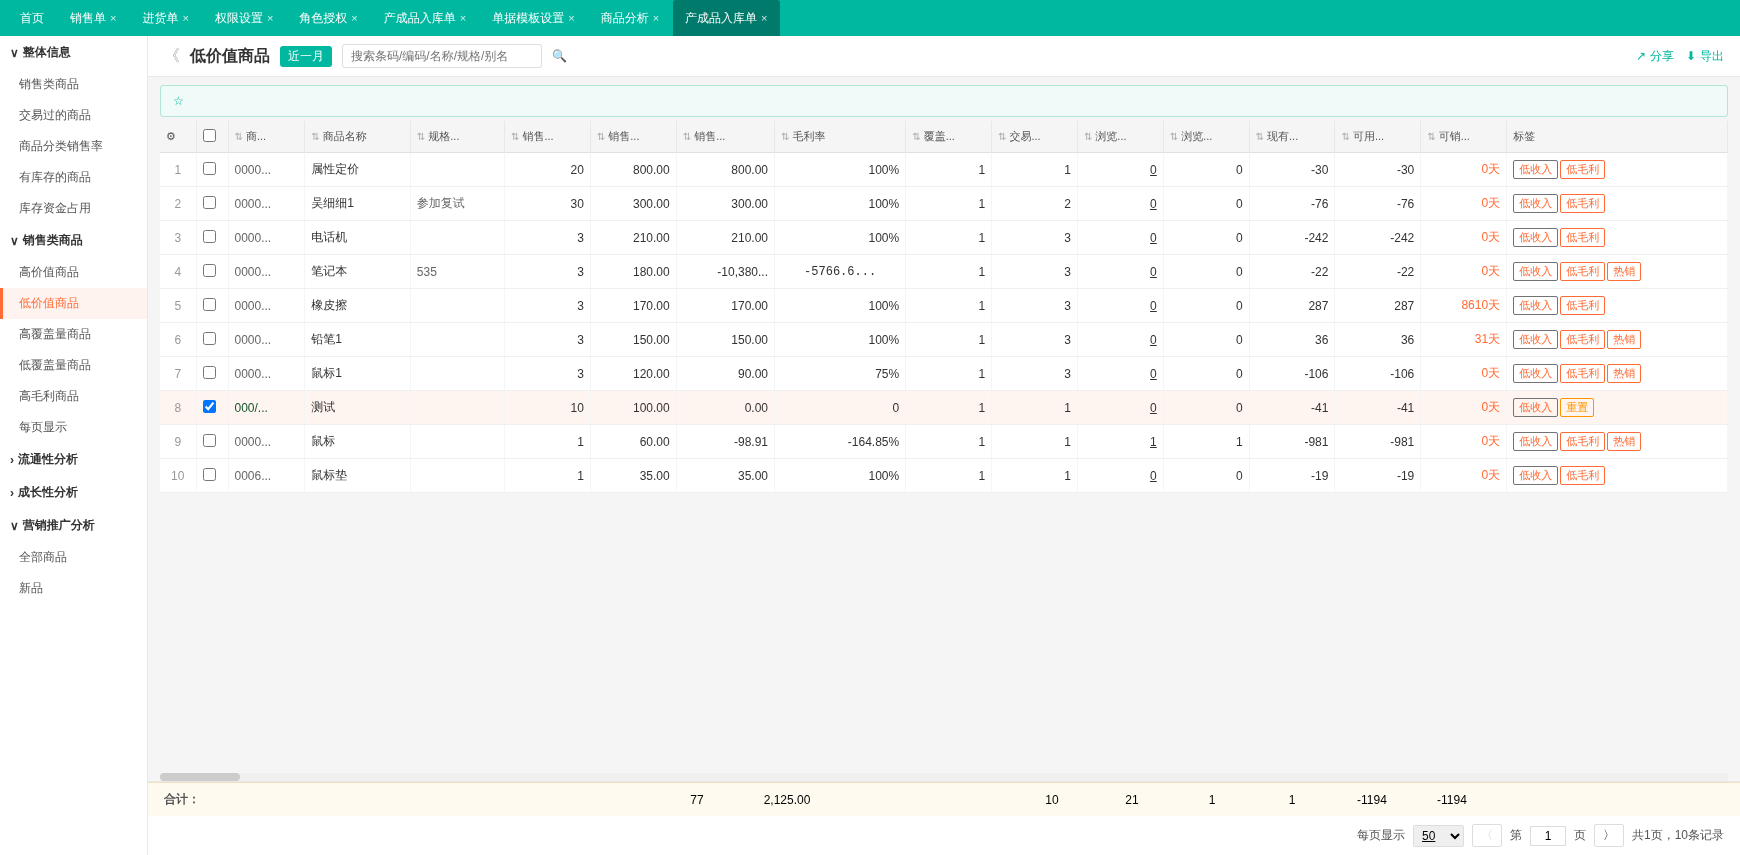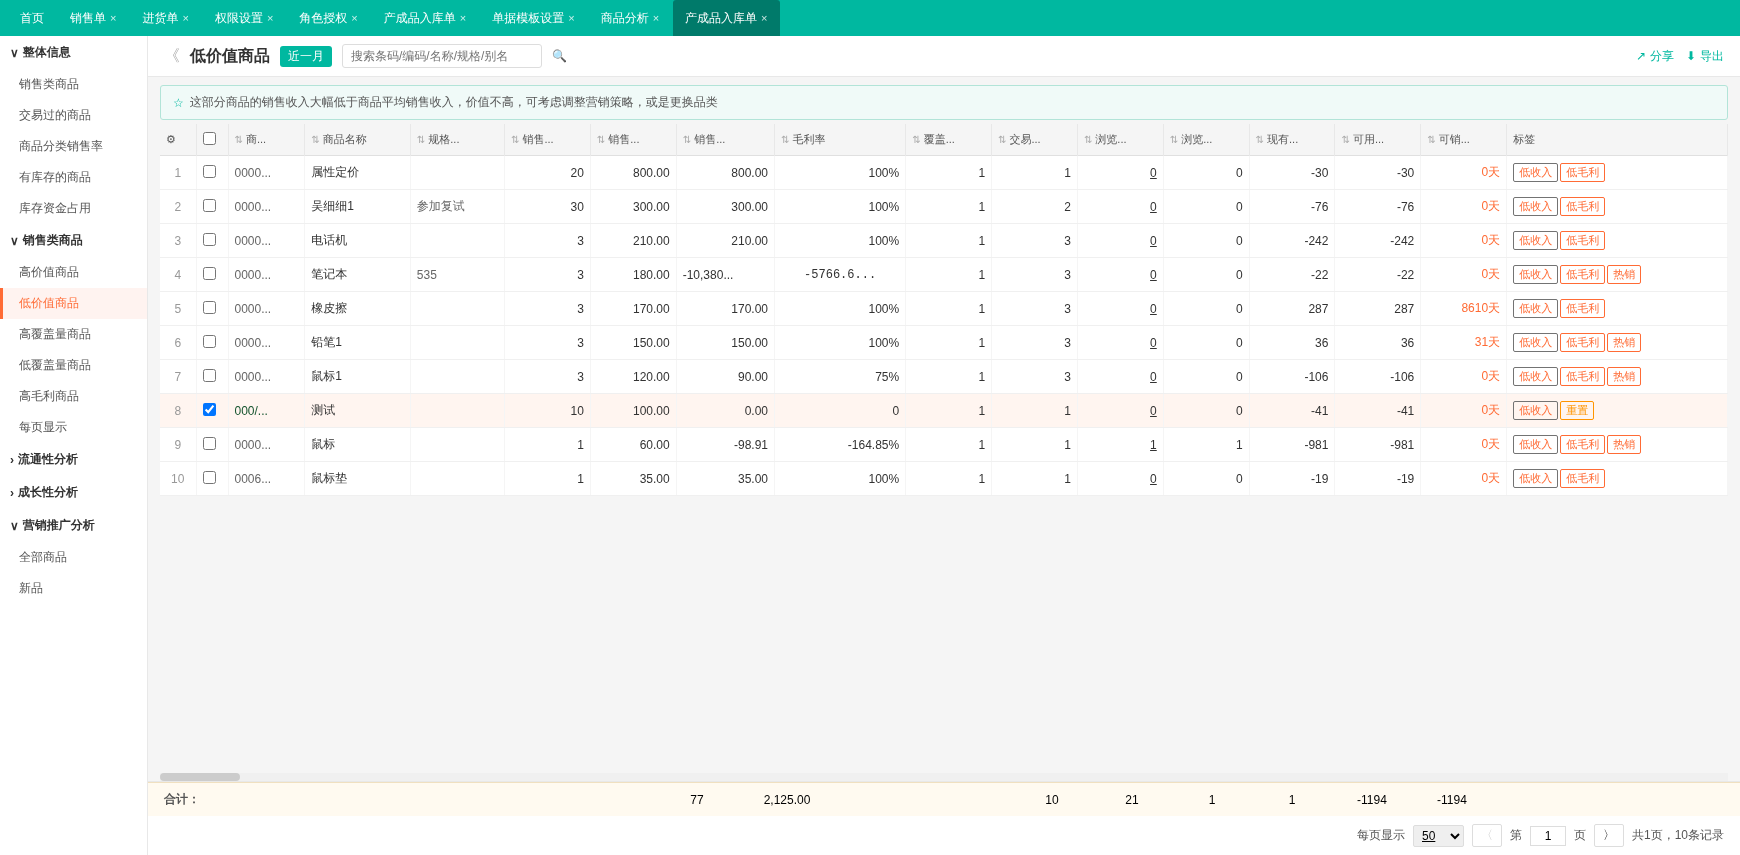--- a/index.html
+++ b/index.html
@@ -352,21 +352,20 @@
         </div>
         <div class="action-btn">
           <span>⬇</span>
           <span>导出</span>
         </div>
       </div>
     </div>
 
     <div class="info-banner">
       <span class="info-icon">☆</span>
-      <span>这部分商品的销售收入大幅低于商品平均销售收入，价值不高，可考虑调整营销策略，或是更换品类</span>
     </div>
 
     <div class="table-container">
       <table>
         <thead>
           <tr>
             <th style="width:36px;">⚙</th>
             <th style="width:32px;"><input type="checkbox" style=""></th>
             <th><span class="sort-icon">⇅</span> 商...</th>
             <th><span class="sort-icon">⇅</span> 商品名称</th>
@@ -444,21 +443,21 @@
     <td><span class="tag tag-low-income">低收入</span><span class="tag tag-low-margin">低毛利</span></td>
   </tr>
             <tr>
     <td style="text-align:center;color:#999;">4</td>
     <td><input type="checkbox" style=""></td>
     <td style="color:#666;">0000...</td>
     <td>笔记本</td>
     <td style="color:#666;">535</td>
     <td style="text-align:right;">3</td>
     <td style="text-align:right;">180.00</td>
-    <td style="">-10,380...</td>
+    <td style="text-align:right;">-10,380...</td>
     <td style="text-align:center;font-family:Liberation Mono, monospace;">-5766.6...</td>
     <td style="text-align:right;">1</td>
     <td style="text-align:right;">3</td>
     <td style="text-align:right;"><span class="underline">0</span></td>
     <td style="text-align:right;">0</td>
     <td style="text-align:right;">-22</td>
     <td style="text-align:right;">-22</td>
     <td style="text-align:right;" class="val-orange">0天</td>
     <td><span class="tag tag-low-income">低收入</span><span class="tag tag-low-margin">低毛利</span><span class="tag tag-hot">热销</span></td>
   </tr>

